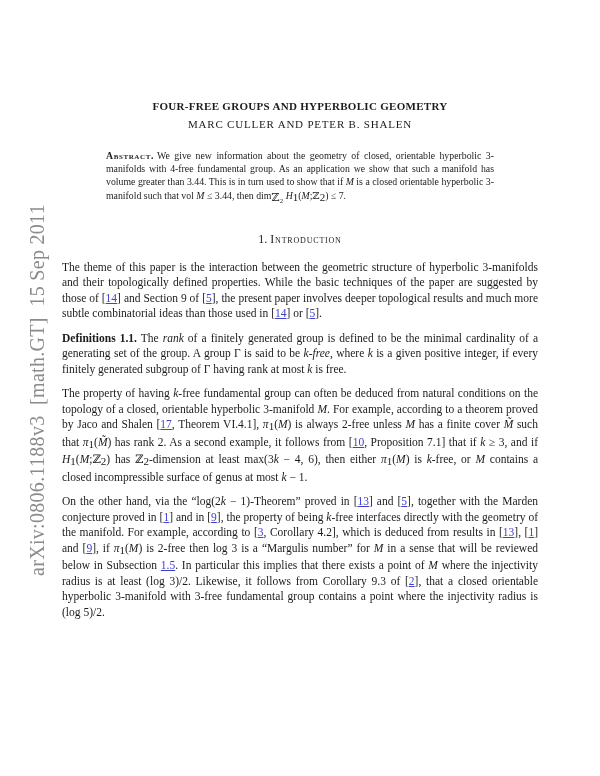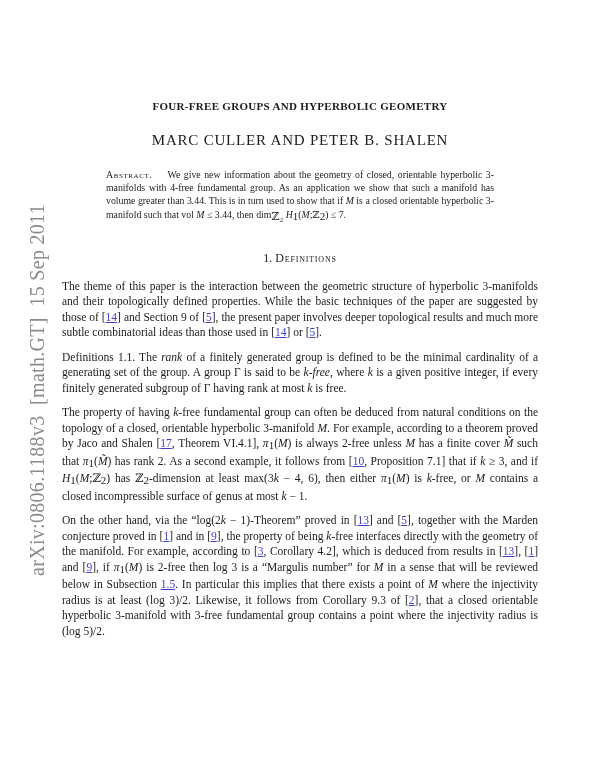--- a/index.html
+++ b/index.html
@@ -31,55 +31,56 @@
     width:476px;
   }
   .title{
     margin:100px 0 0;
     font-size:11px;
     font-weight:700;
     text-align:center;
     letter-spacing:0.3px;
   }
   .authors{
-    margin-top:20px;
-    font-size:15px;
+    margin-top:6px;
+    font-size:11px;
     text-align:center;
     letter-spacing:0.8px;
   }
   .abstract{
     margin:19px 44px 0;
     font-size:9.8px;
     line-height:13.2px;
     text-align:justify;
   }
   .abstract-label{
     font-variant:small-caps;
     letter-spacing:0.6px;
-    margin-right:15px;
+    margin-right:3px;
+    font-weight:bold;
   }
   .section-heading{
     margin-top:28px;
     font-size:12px;
     text-align:center;
   }
   .section-heading .sc{
     font-variant:small-caps;
     letter-spacing:0.8px;
   }
   .para{
     margin:9px 0 0;
     font-size:11.5px;
     line-height:15.5px;
     text-align:justify;
   }
   .para.first{margin-top:13px;}
   .seg-n{}
   .seg-i{font-style:italic;}
-  .seg-b{font-weight:400;}
+  .seg-b{font-weight:700;}
   .seg-c{color:var(--link-color);text-decoration:underline;}
   .seg-sub{font-size:11px;vertical-align:-2px;}
   .footer{margin-top:13px;}
   .footnote-rule{
     width:86px;height:0;
     border-top:1.2px solid #222;
   }
   .footnote{
     margin-top:4px;
     padding-left:20px;
@@ -103,21 +104,21 @@
     <h1 class="title">FOUR-FREE GROUPS AND HYPERBOLIC GEOMETRY</h1>
 
     <div class="authors">MARC CULLER AND PETER B. SHALEN</div>
 
     <div class="abstract">
       <span class="abstract-label">Abstract.</span><span><span class="seg-n">We give new information about the geometry of closed, orientable hyperbolic 3-manifolds with 4-free fundamental group. As an application we show that such a manifold has volume greater than 3.44. This is in turn used to show that if </span><span class="seg-i">M</span><span class="seg-n"> is a closed orientable hyperbolic 3-manifold such that vol </span><span class="seg-i">M</span><span class="seg-n"> ≤ 3.44, then dim</span><span class="seg-sub">ℤ₂</span><span class="seg-n"> </span><span class="seg-i">H</span><span class="seg-sub">1</span><span class="seg-n">(</span><span class="seg-i">M</span><span class="seg-n">;ℤ</span><span class="seg-sub">2</span><span class="seg-n">) ≤ 7.</span></span>
     </div>
 
     <div class="section-heading">
       <span>1.</span>
-      <span class="sc">Definitions</span>
+      <span class="sc">Introduction</span>
     </div>
 
     <p class="para first"><span class="seg-n">The theme of this paper is the interaction between the geometric structure of hyperbolic 3-manifolds and their topologically defined properties.  While the basic techniques of the paper are suggested by those of [</span><span class="seg-c">14</span><span class="seg-n">] and Section 9 of [</span><span class="seg-c">5</span><span class="seg-n">], the present paper involves deeper topological results and much more subtle combinatorial ideas than those used in [</span><span class="seg-c">14</span><span class="seg-n">] or [</span><span class="seg-c">5</span><span class="seg-n">].</span></p>
     <p class="para"><span class="seg-b">Definitions 1.1.</span><span class="seg-n"> The </span><span class="seg-i">rank</span><span class="seg-n"> of a finitely generated group is defined to be the minimal cardinality of a generating set of the group.  A group Γ is said to be </span><span class="seg-i">k-free</span><span class="seg-n">, where </span><span class="seg-i">k</span><span class="seg-n"> is a given positive integer, if every finitely generated subgroup of Γ having rank at most </span><span class="seg-i">k</span><span class="seg-n"> is free.</span></p>
     <p class="para"><span class="seg-n">The property of having </span><span class="seg-i">k</span><span class="seg-n">-free fundamental group can often be deduced from natural conditions on the topology of a closed, orientable hyperbolic 3-manifold </span><span class="seg-i">M</span><span class="seg-n">.  For example, according to a theorem proved by Jaco and Shalen [</span><span class="seg-c">17</span><span class="seg-n">, Theorem VI.4.1], </span><span class="seg-i">π</span><span class="seg-sub">1</span><span class="seg-n">(</span><span class="seg-i">M</span><span class="seg-n">) is always 2-free unless </span><span class="seg-i">M</span><span class="seg-n"> has a finite cover </span><span class="seg-i">M̃</span><span class="seg-n"> such that </span><span class="seg-i">π</span><span class="seg-sub">1</span><span class="seg-n">(</span><span class="seg-i">M̃</span><span class="seg-n">) has rank 2.  As a second example, it follows from [</span><span class="seg-c">10</span><span class="seg-n">, Proposition 7.1] that if </span><span class="seg-i">k</span><span class="seg-n"> ≥ 3, and if </span><span class="seg-i">H</span><span class="seg-sub">1</span><span class="seg-n">(</span><span class="seg-i">M</span><span class="seg-n">;ℤ</span><span class="seg-sub">2</span><span class="seg-n">) has ℤ</span><span class="seg-sub">2</span><span class="seg-n">-dimension at least max(3</span><span class="seg-i">k</span><span class="seg-n"> − 4, 6), then either </span><span class="seg-i">π</span><span class="seg-sub">1</span><span class="seg-n">(</span><span class="seg-i">M</span><span class="seg-n">) is </span><span class="seg-i">k</span><span class="seg-n">-free, or </span><span class="seg-i">M</span><span class="seg-n"> contains a closed incompressible surface of genus at most </span><span class="seg-i">k</span><span class="seg-n"> − 1.</span></p>
     <p class="para"><span class="seg-n">On the other hand, via the “log(2</span><span class="seg-i">k</span><span class="seg-n"> − 1)-Theorem” proved in [</span><span class="seg-c">13</span><span class="seg-n">] and [</span><span class="seg-c">5</span><span class="seg-n">], together with the Marden conjecture proved in [</span><span class="seg-c">1</span><span class="seg-n">] and in [</span><span class="seg-c">9</span><span class="seg-n">], the property of being </span><span class="seg-i">k</span><span class="seg-n">-free interfaces directly with the geometry of the manifold.  For example, according to [</span><span class="seg-c">3</span><span class="seg-n">, Corollary 4.2], which is deduced from results in [</span><span class="seg-c">13</span><span class="seg-n">], [</span><span class="seg-c">1</span><span class="seg-n">] and [</span><span class="seg-c">9</span><span class="seg-n">], if </span><span class="seg-i">π</span><span class="seg-sub">1</span><span class="seg-n">(</span><span class="seg-i">M</span><span class="seg-n">) is 2-free then log 3 is a “Margulis number” for </span><span class="seg-i">M</span><span class="seg-n"> in a sense that will be reviewed below in Subsection </span><span class="seg-c">1.5</span><span class="seg-n">.  In particular this implies that there exists a point of </span><span class="seg-i">M</span><span class="seg-n"> where the injectivity radius is at least (log 3)/2.  Likewise, it follows from Corollary 9.3 of [</span><span class="seg-c">2</span><span class="seg-n">], that a closed orientable hyperbolic 3-manifold with 3-free fundamental group contains a point where the injectivity radius is (log 5)/2.</span></p>
 
 
   </div>
 </div>

